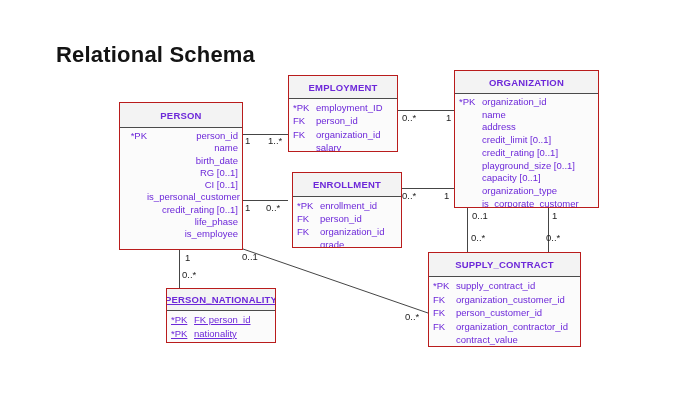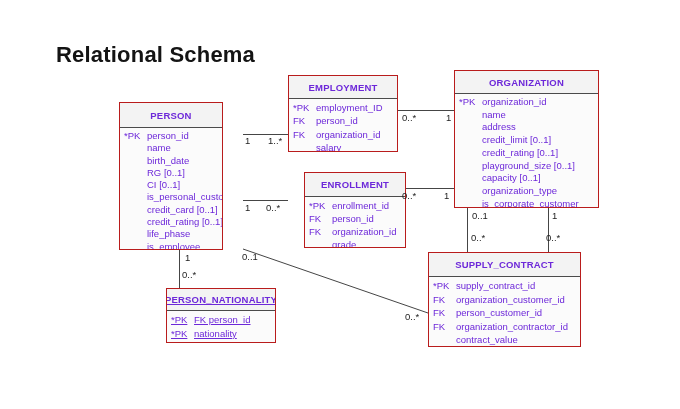--- a/index.html
+++ b/index.html
@@ -44,21 +44,21 @@
   <div class="hline" style="left:227px;top:200px;width:45px;"></div>
   <div class="hline" style="left:382px;top:110px;width:56px;"></div>
   <div class="hline" style="left:382px;top:188px;width:56px;"></div>
   <div class="vline" style="left:451px;top:208px;height:44px;"></div>
   <div class="vline" style="left:532px;top:208px;height:44px;"></div>
   <div class="vline" style="left:163px;top:250px;height:38px;"></div>
   <svg class="overlay" width="680" height="409" viewBox="0 0 680 409">
     <line x1="227" y1="249" x2="412" y2="313" stroke="#454545" stroke-width="1"></line>
   </svg>
 
-  <div class="entity" style="left:103px;top:102px;width:104px;height:148px;--hdr:25px;--lh:12.3px;">
+  <div class="entity" style="left:103px;top:102px;width:124px;height:148px;text-align:right;--hdr:25px;--lh:12.3px;">
     <div class="hdr">PERSON</div>
     <div class="body">
       <div class="row">
           <span class="k">*PK</span>
           <span class="v">person_id</span>
         </div>
       <div class="row">
           <span class="k"></span>
           <span class="v">name</span>
         </div>
@@ -70,24 +70,20 @@
           <span class="k"></span>
           <span class="v">RG [0..1]</span>
         </div>
       <div class="row">
           <span class="k"></span>
           <span class="v">CI [0..1]</span>
         </div>
       <div class="row">
           <span class="k"></span>
           <span class="v">is_personal_customer</span>
-        </div>
-      <div class="row">
-          <span class="k"></span>
-          <span class="v">credit_card [0..1]</span>
         </div>
       <div class="row">
           <span class="k"></span>
           <span class="v">credit_rating [0..1]</span>
         </div>
       <div class="row">
           <span class="k"></span>
           <span class="v">life_phase</span>
         </div>
       <div class="row">
@@ -112,21 +108,21 @@
           <span class="k">FK</span>
           <span class="v">organization_id</span>
         </div>
       <div class="row">
           <span class="k"></span>
           <span class="v">salary</span>
         </div>
     </div>
   </div>
 
-  <div class="entity" style="left:288px;top:172px;width:102px;height:76px;--hdr:24px;--lh:13px;">
+  <div class="entity" style="left:276px;top:172px;width:110px;height:76px;--hdr:24px;--lh:13px;">
     <div class="hdr">ENROLLMENT</div>
     <div class="body">
       <div class="row">
           <span class="k">*PK</span>
           <span class="v">enrollment_id</span>
         </div>
       <div class="row">
           <span class="k">FK</span>
           <span class="v">person_id</span>
         </div>

